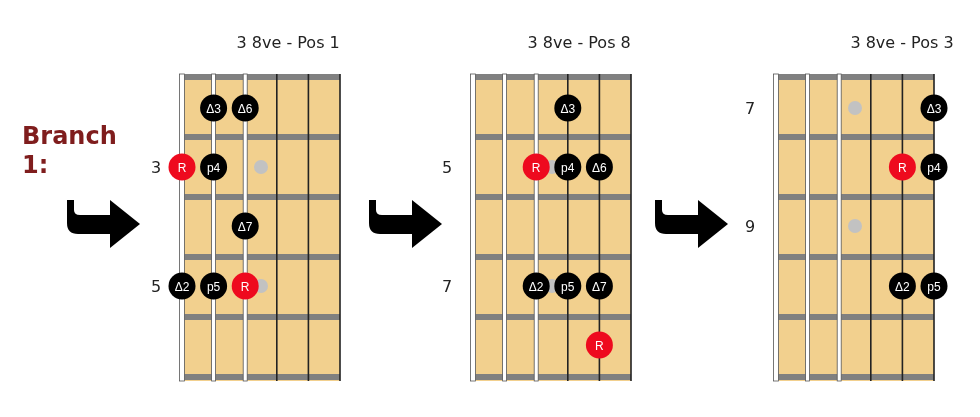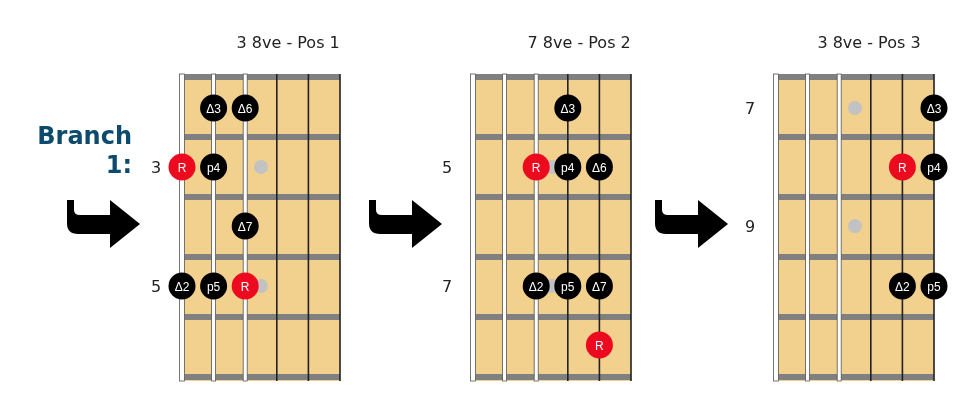--- a/index.html
+++ b/index.html
@@ -1,20 +1,20 @@
 <!DOCTYPE html>
 <html><head>
 <meta charset="utf-8">
 <style>
   html, body { margin:0; padding:0; background:#ffffff; }
   body { width:980px; height:417px; position:relative; overflow:hidden;
          font-family:"DejaVu Sans", "Liberation Sans", sans-serif; }
-  .branch-label { position:absolute; left:22px; top:122px; width:110px; text-align:right;
+  .branch-label { position:absolute; left:22px; top:122px; width:110px; text-align:left;
                   font-family:"DejaVu Sans", sans-serif; font-weight:bold; font-size:24px;
-                  line-height:29px; color:#0c4a6e; }
+                  line-height:29px; color:#7f1d1d; }
   .arrow { position:absolute; width:78px; height:52px; }
   .diagram { position:absolute; top:0; }
   .title { position:absolute; top:33px; white-space:nowrap; font-size:16px; color:#222;
            font-family:"DejaVu Sans", sans-serif; transform:translateX(-50%);margin-left:24px; }
   .fret-num { position:absolute; font-size:16px; color:#222; transform:translate(-50%,-50%);
               font-family:"DejaVu Sans", sans-serif; }
   svg text { font-family:"Liberation Sans", sans-serif; }
 </style>
 </head>
 <body>
@@ -66,21 +66,21 @@
       <text x="182" y="290.5" text-anchor="middle" fill="#FFFFFF" font-size="12">Δ2</text>
       <circle cx="213.6" cy="286" r="13.5" fill="#000000"></circle>
       <text x="213.6" y="290.5" text-anchor="middle" fill="#FFFFFF" font-size="12">p5</text>
       <circle cx="245.2" cy="286" r="13.5" fill="#EE0A1E"></circle>
       <text x="245.2" y="290.5" text-anchor="middle" fill="#FFFFFF" font-size="12">R</text>
     </svg>
     <div class="fret-num" style="left: 156px; top: 167px;">3</div>
     <div class="fret-num" style="left: 156px; top: 286px;">5</div>
   </div>
 <div class="diagram">
-  <div class="title" style="left: 555.16px;">7 8ve - Pos 2</div>
+  <div class="title" style="left: 555.16px;">3 8ve - Pos 8</div>
 <svg width="980" height="417" style="position: absolute; left: 0px; top: 0px;">
       <rect x="473" y="74" width="158" height="307" fill="#F2D08E"></rect>
       <rect x="473" y="74" width="158" height="6" fill="#808080"></rect>
       <rect x="473" y="134" width="158" height="6" fill="#808080"></rect>
       <rect x="473" y="194" width="158" height="6" fill="#808080"></rect>
       <rect x="473" y="254" width="158" height="6" fill="#808080"></rect>
       <rect x="473" y="314" width="158" height="6" fill="#808080"></rect>
       <rect x="473" y="374" width="158" height="6" fill="#808080"></rect>
       <circle cx="552" cy="167" r="7" fill="#C2C2C2"></circle>
       <circle cx="552" cy="286" r="7" fill="#C2C2C2"></circle>
@@ -104,21 +104,21 @@
       <text x="567.8" y="290.5" text-anchor="middle" fill="#FFFFFF" font-size="12">p5</text>
       <circle cx="599.4" cy="286" r="13.5" fill="#000000"></circle>
       <text x="599.4" y="290.5" text-anchor="middle" fill="#FFFFFF" font-size="12">Δ7</text>
       <circle cx="599.4" cy="345" r="13.5" fill="#EE0A1E"></circle>
       <text x="599.4" y="349.5" text-anchor="middle" fill="#FFFFFF" font-size="12">R</text>
     </svg>
     <div class="fret-num" style="left: 447px; top: 167px;">5</div>
     <div class="fret-num" style="left: 447px; top: 286px;">7</div>
   </div>
 <div class="diagram">
-  <div class="title" style="left: 845px; text-align: center;">3 8ve - Pos 3</div>
+  <div class="title" style="left: 878px; text-align: center;">3 8ve - Pos 3</div>
 <svg width="980" height="417" style="position: absolute; left: 0px; top: 0px;">
       <rect x="776" y="74" width="158" height="307" fill="#F2D08E"></rect>
       <rect x="776" y="74" width="158" height="6" fill="#808080"></rect>
       <rect x="776" y="134" width="158" height="6" fill="#808080"></rect>
       <rect x="776" y="194" width="158" height="6" fill="#808080"></rect>
       <rect x="776" y="254" width="158" height="6" fill="#808080"></rect>
       <rect x="776" y="314" width="158" height="6" fill="#808080"></rect>
       <rect x="776" y="374" width="158" height="6" fill="#808080"></rect>
       <circle cx="855" cy="108" r="7" fill="#C2C2C2"></circle>
       <circle cx="855" cy="226" r="7" fill="#C2C2C2"></circle>

